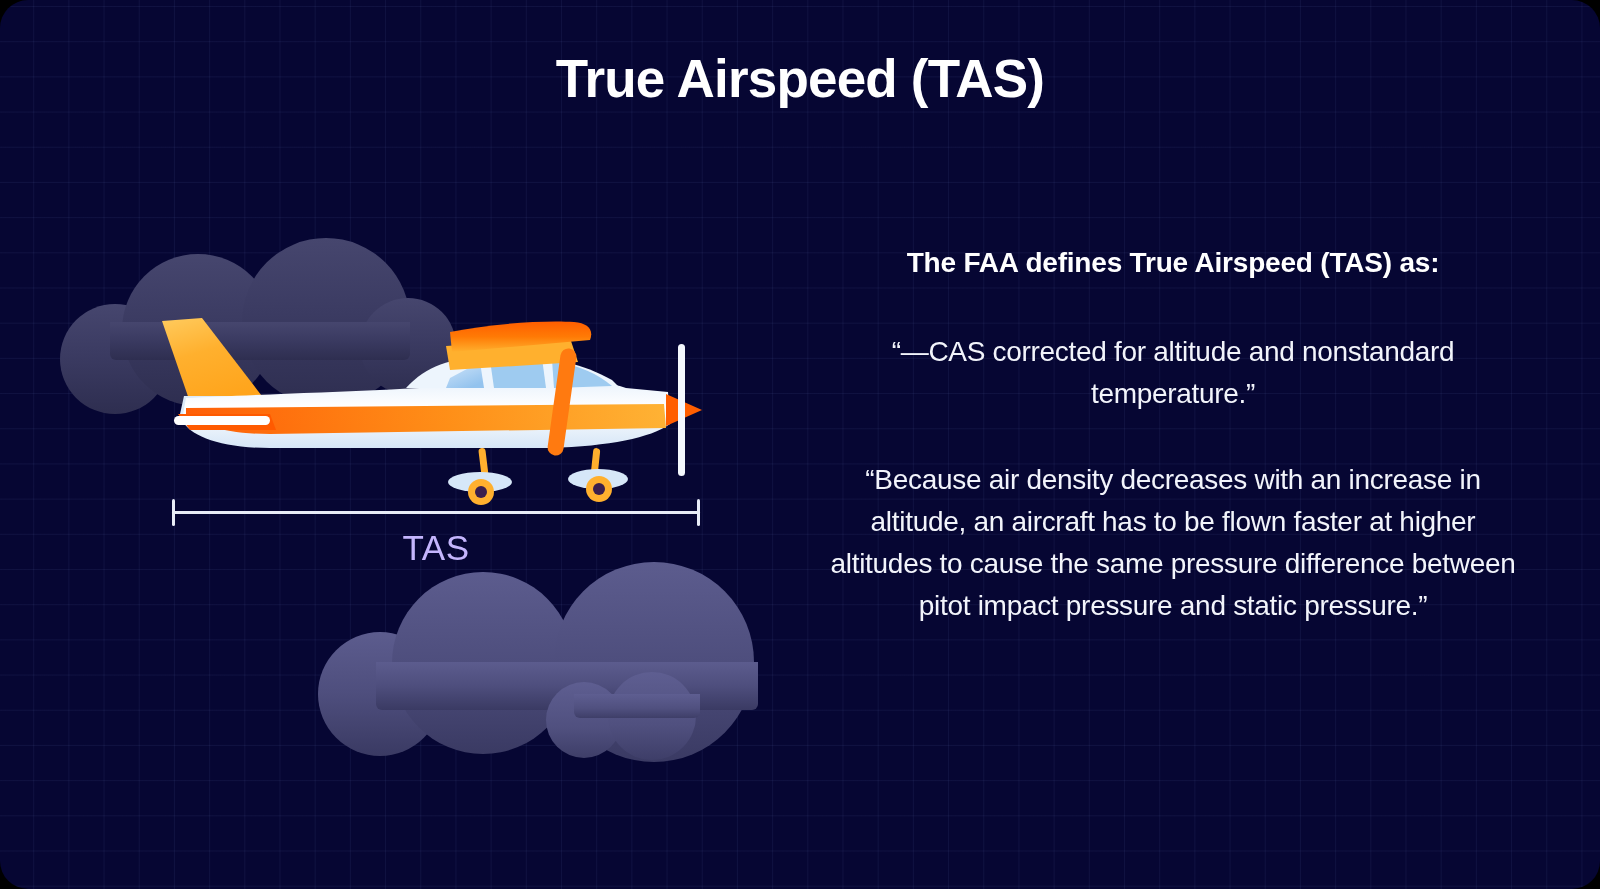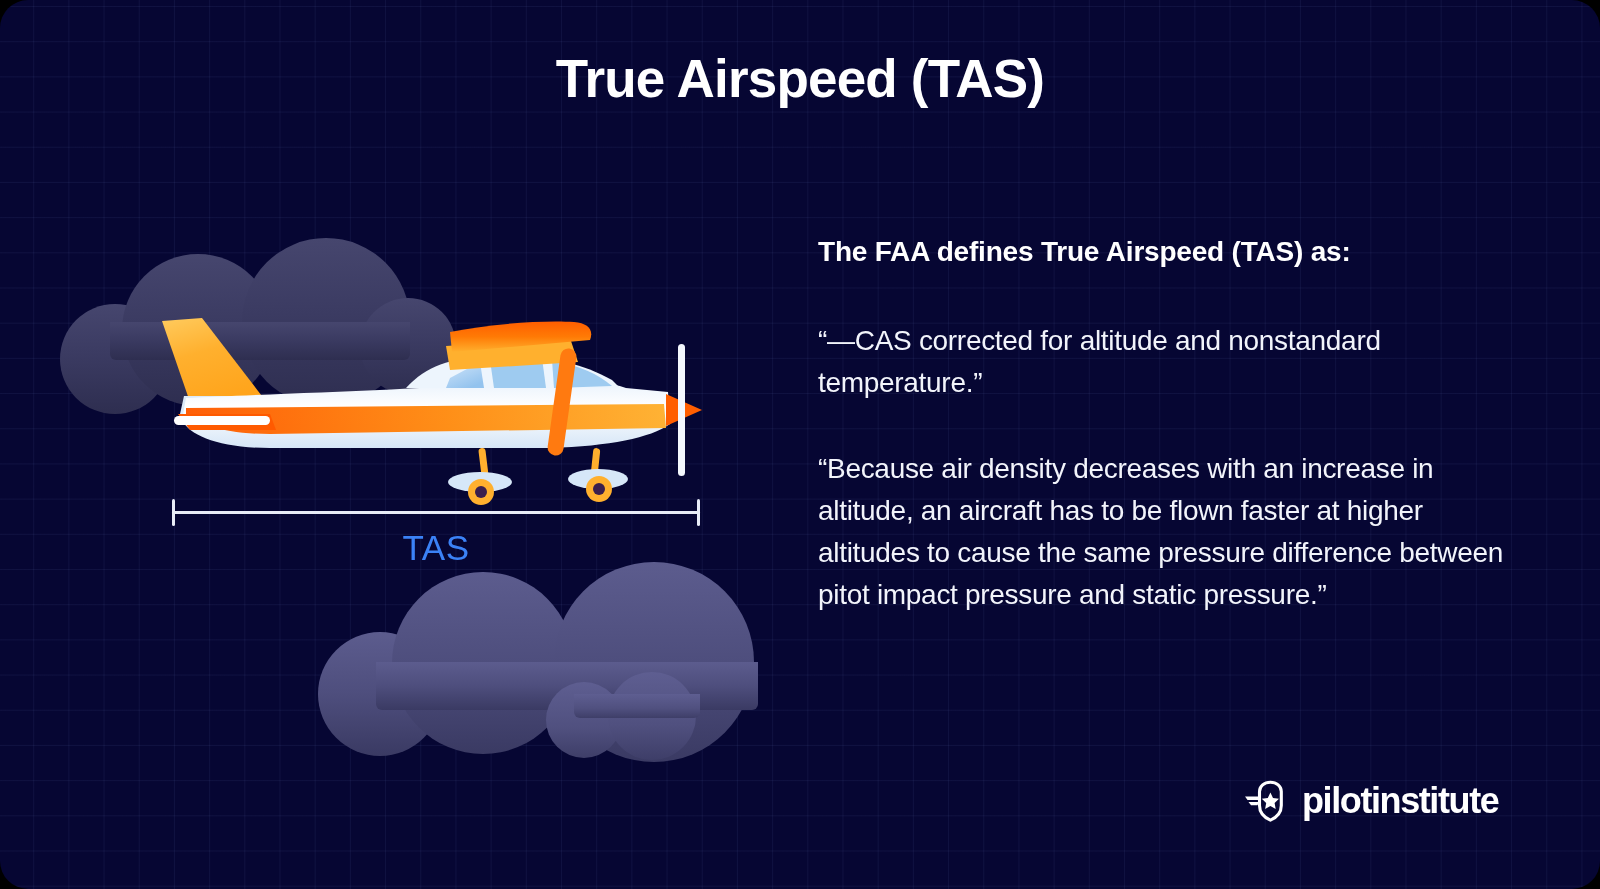--- a/index.html
+++ b/index.html
@@ -111,32 +111,33 @@
   }
   .measure .cap.left  { left: 0; }
   .measure .cap.right { left: 525px; }
 
   .measure-label {
     position: absolute;
     left: 172px;
     top: 528px;
     width: 528px;
     text-align: center;
-    color: #3b82f6;
+    color: #c4b5fd;
     font-size: 35px;
     font-weight: 400;
     letter-spacing: 0.5px;
   }
 
   
   .text-col {
     position: absolute;
     left: 818px;
-    top: 232px;
+    top: 243px;
     width: 710px;
+    text-align: center;
   }
   .text-heading {
     color: #ffffff;
     font-size: 28px;
     font-weight: 700;
     line-height: 40px;
     letter-spacing: -0.2px;
     margin: 0 0 48px 0;
   }
   .text-quote {
@@ -279,28 +280,14 @@
     <div class="cap right"></div>
   </div>
   <div class="measure-label">TAS</div>
 
   <div class="text-col">
     <p class="text-heading">The FAA defines True Airspeed (TAS) as:</p>
     <p class="text-quote">“—CAS corrected for altitude and nonstandard temperature.”</p>
     <p class="text-quote last">“Because air density decreases with an increase in altitude, an aircraft has to be flown faster at higher altitudes to cause the same pressure difference between pitot impact pressure and static pressure.”</p>
   </div>
 
-  <div class="logo">
-    <svg class="logo-mark" viewBox="0 0 46 42">
-
-      <path d="M0,16.5 L15,16.5 L13,20 L2.5,20 Z" fill="#FFFFFF"></path>
-      <path d="M3.5,22 L14,22 L12.5,25.2 L6,25.2 Z" fill="#FFFFFF"></path>
-
-      <path d="M14.5,11.5 C14.5,6.3 19.2,2.2 25.4,2.2 C31.6,2.2 36.3,6.3 36.3,11.5
-               L36.3,25.5 C36.3,32.4 31.2,37.6 25.4,40.2 C19.6,37.6 14.5,32.4 14.5,25.5 Z" fill="none" stroke="#FFFFFF" stroke-width="3.1" stroke-linejoin="round"></path>
-
-      <path d="M25.4,12.4 L28.0,18.0 L34.0,18.8 L29.6,23.0 L30.7,29.0 L25.4,26.1
-               L20.1,29.0 L21.2,23.0 L16.8,18.8 L22.8,18.0 Z" fill="#FFFFFF"></path>
-    </svg>
-    <span class="logo-text">pilotinstitute</span>
-  </div>
 
 </div>
 
 </body></html>

